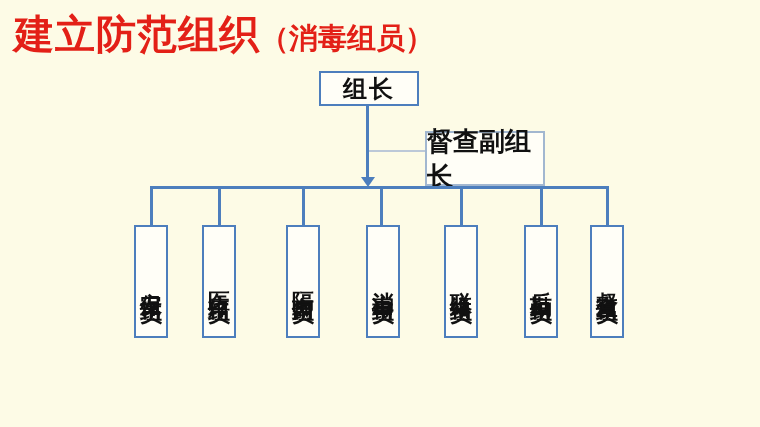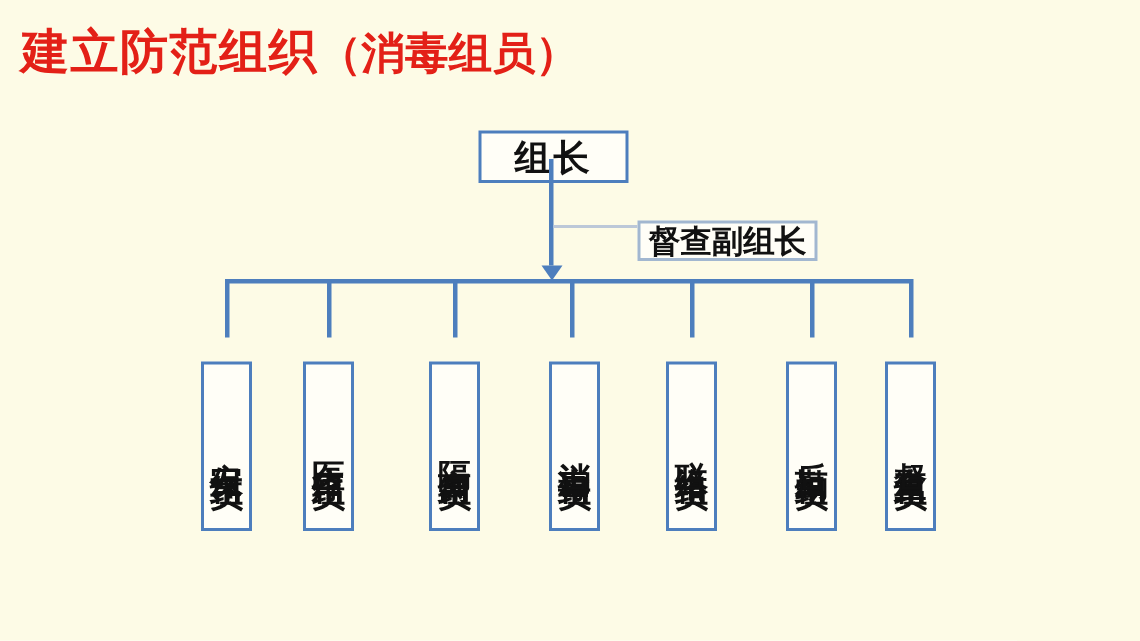--- a/index.html
+++ b/index.html
@@ -18,59 +18,58 @@
   
   .title {
     position: absolute;
     left: 14px;
     top: 14px;
     white-space: nowrap;
     color: #e32017;
     line-height: 40px;
   }
   .title-main {
-    font-size: 32px;
+    font-size: 40px;
     font-weight: 900;
     letter-spacing: 1px;
     margin-top: 45px;
   }
   .title-paren {
     font-size: 29px;
     font-weight: 600;
     letter-spacing: 0px;
   }
 
   
   .node {
     position: absolute;
     background: #fffef7;
     box-sizing: border-box;
     display: flex;
     align-items: center;
     justify-content: center;
     color: #111111;
-    margin-top: 16px;
   }
   .leader-box {
     left: 319px;
     top: 71px;
     width: 100px;
     height: 35px;
     border: 2px solid #4d7ebd;
     font-size: 24px;
     font-weight: 800;
     letter-spacing: 2px;
   }
   .deputy-box {
     left: 425px;
     top: 131px;
     width: 120px;
-    height: 27px;
+    height: 55px;
     border: 2px solid #a2b7d0;
-    font-size: 21px;
+    font-size: 26px;
     font-weight: 800;
   }
   .member-box {
     top: 225px;
     width: 34px;
     height: 113px;
     border: 2px solid #4d7ebd;
   }
   .member-label {
     writing-mode: vertical-rl;

